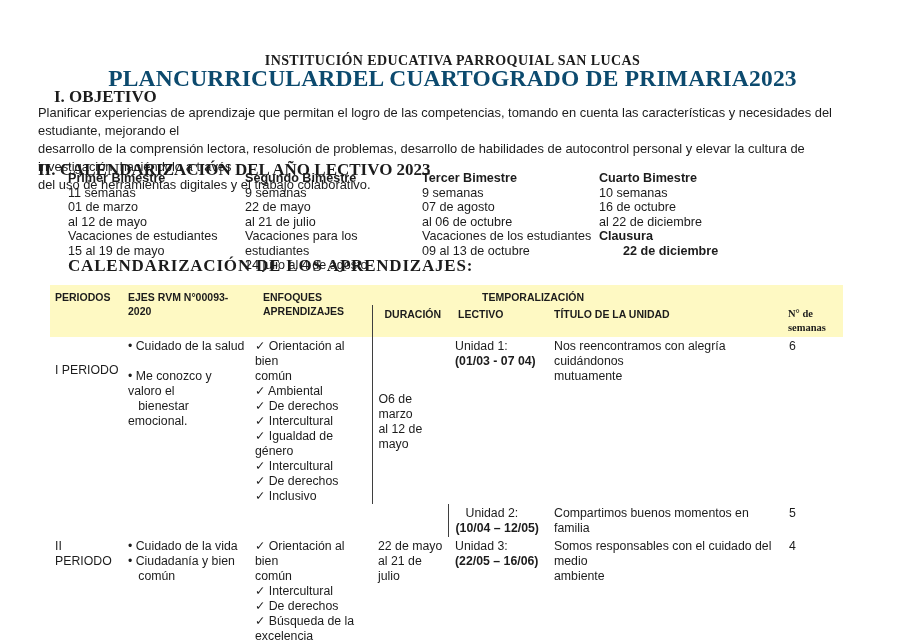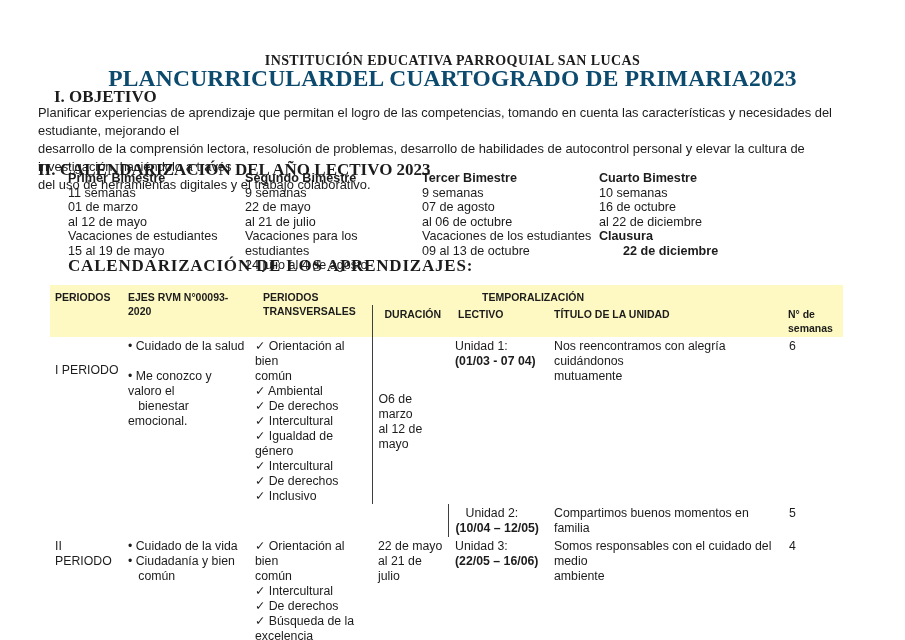--- a/index.html
+++ b/index.html
@@ -35,21 +35,21 @@
     font-size:12.3px; line-height:15px; padding:2px 4px 0 5px; overflow:visible; }
   thead td { background:#fef9c3; font-weight:bold; font-size:10.5px; line-height:14px; }
   tr.hrow1 td { height:20px; padding-top:5px; }
   tr.hrow2 td { height:32px; padding-top:2px; }
   .c-ejes-h { padding-left:5px; }
   .c-enfoques-h { padding-left:13px; }
   .c-temporal { padding-left:110px; }
   .c-duracion-h { border-left:1px solid #3f3f3f; padding-left:12px; }
   .c-unidad-h { padding-left:10px; }
   .c-titulo-h { padding-left:6px; }
-  .c-semanas-h { padding-left:5px; white-space:pre-wrap; }
+  .c-semanas-h { padding-left:5px; white-space:pre-wrap;font-family:Liberation Serif, serif; }
 
   tr.prow1 td { height:133px; }
   tr.prow2 td { height:33px; }
   tr.prow3 td { height:97px; }
 
   .cell-periodo1 { padding-top:26px; }
   .cell-duracion1 { border-left:1px solid #3f3f3f; padding-top:55px; padding-left:6px; }
   .cell-duracion3 { padding-left:6px; }
   .cell-unidad { padding-left:7px; }
   .cell-unidad2 { border-left:1px solid #3f3f3f; padding-left:7px; }
@@ -119,21 +119,21 @@
           <col style="width:122px">
         <col style="width:76px">
           <col style="width:100px">
           <col style="width:235px">
           <col style="width:60px">
       </colgroup>
       <thead>
         <tr class="hrow1">
           <td rowspan="2">PERIODOS</td>
           <td rowspan="2" class="c-ejes-h">EJES RVM N°00093-2020</td>
-          <td rowspan="2" class="c-enfoques-h">PERIODOS TRANSVERSALES</td>
+          <td rowspan="2" class="c-enfoques-h">ENFOQUES APRENDIZAJES</td>
           <td colspan="4" class="c-temporal">TEMPORALIZACIÓN</td>
         </tr>
         <tr class="hrow2">
           <td class="c-duracion-h">DURACIÓN</td>
           <td class="c-unidad-h">LECTIVO</td>
           <td class="c-titulo-h">TÍTULO DE LA UNIDAD</td>
           <td class="c-semanas-h">N° de
 semanas</td>
         </tr>
       </thead>

